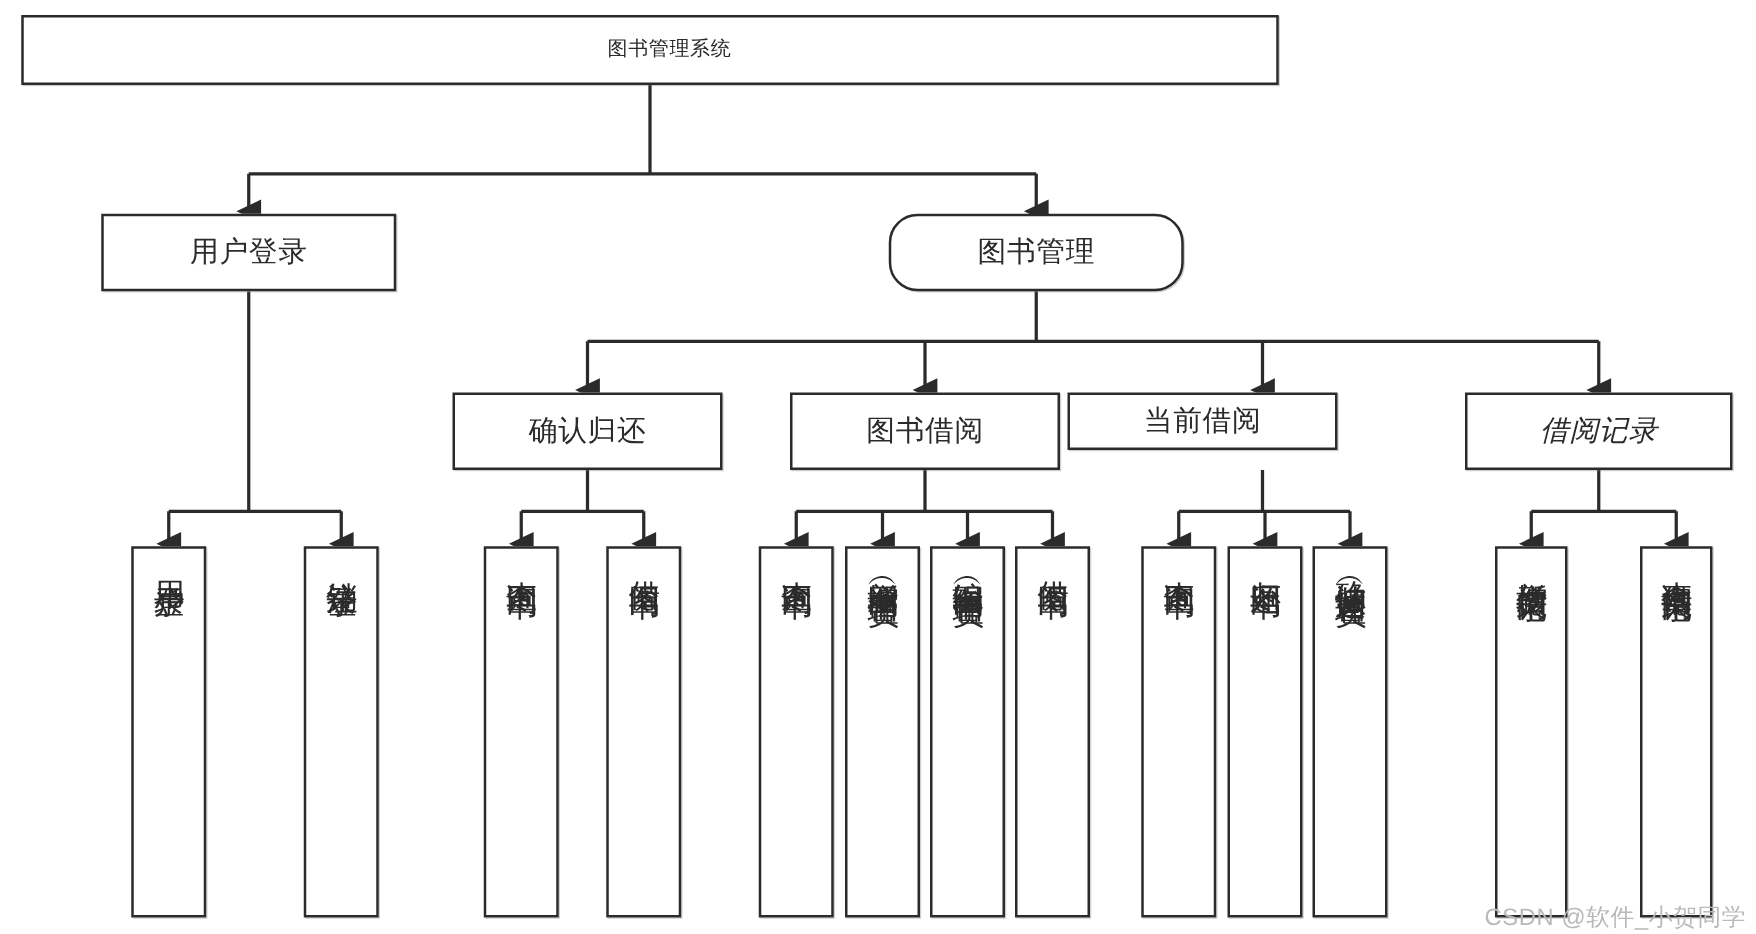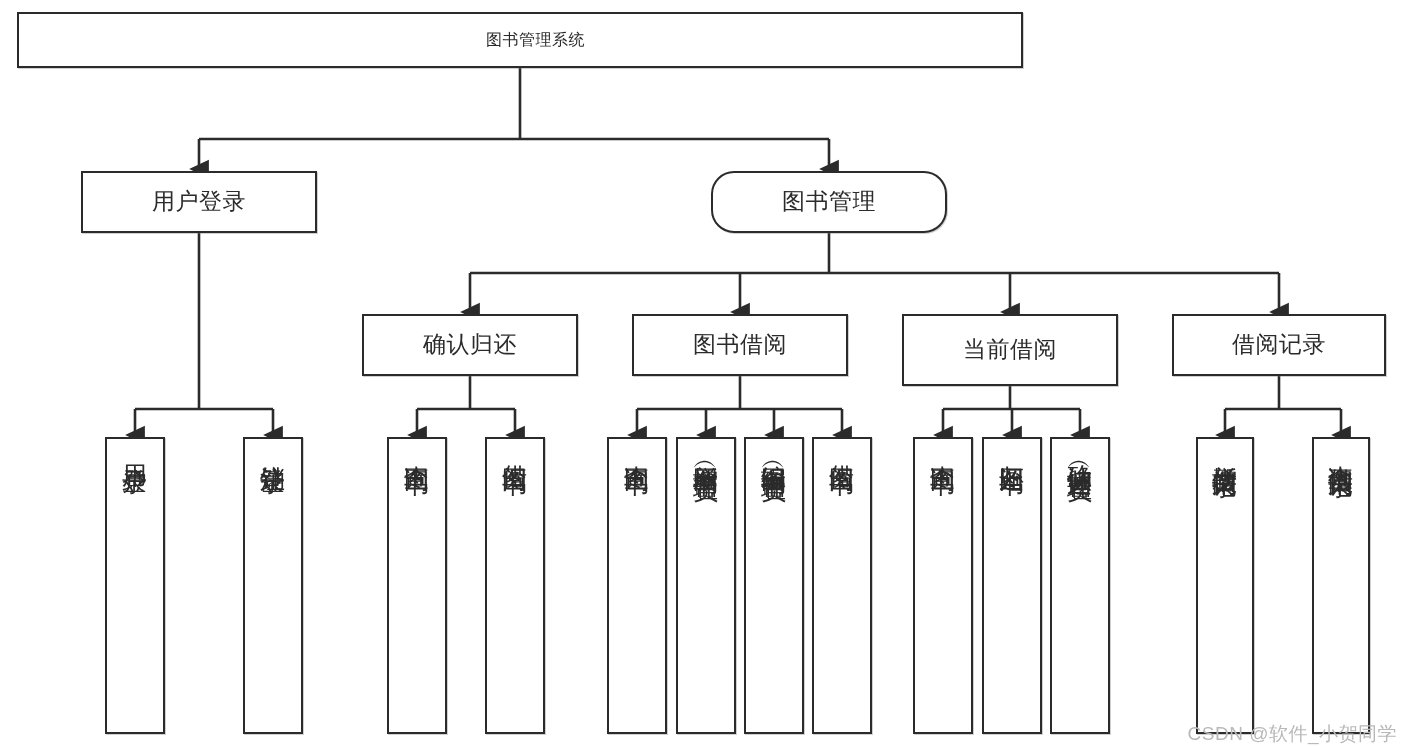--- a/index.html
+++ b/index.html
@@ -131,24 +131,24 @@
   <div class="node horiz" style="left: 711px; top: 171px; width: 236px; height: 62px; border-radius: 23px;">
     <span class="label">图书管理</span>
   </div>
 
   <div class="node horiz" style="left: 362px; top: 314px; width: 216px; height: 62px;">
     <span class="label">确认归还</span>
   </div>
   <div class="node horiz" style="left: 632px; top: 314px; width: 216px; height: 62px;">
     <span class="label">图书借阅</span>
   </div>
-  <div class="node horiz" style="left: 902px; top: 314px; width: 216px; height: 72px;">
+  <div class="node horiz" style="left: 854px; top: 314px; width: 216px; height: 46px;">
     <span class="label">当前借阅</span>
   </div>
-  <div class="node horiz" style="left: 1172px; top: 314px; width: 214px; height: 62px;">
+  <div class="node horiz" style="left: 1172px; top: 314px; width: 214px; height: 62px; font-style: italic;">
     <span class="label">借阅记录</span>
   </div>
 
   <div class="node leaf" style="left: 105px; top: 437px; width: 60px; height: 297px;">
     <span class="label">用户登录</span>
   </div>
   <div class="node leaf" style="left: 243px; top: 437px; width: 60px; height: 297px;">
     <span class="label">注销登录</span>
   </div>
   <div class="node leaf" style="left: 387px; top: 437px; width: 60px; height: 297px;">

